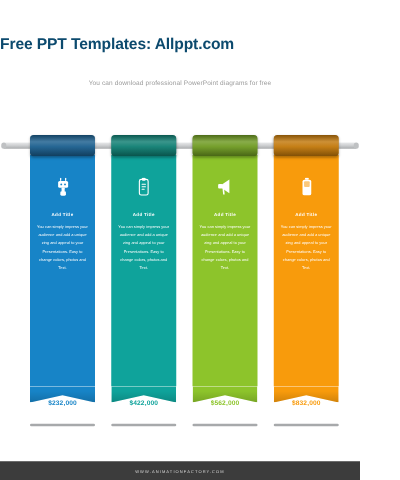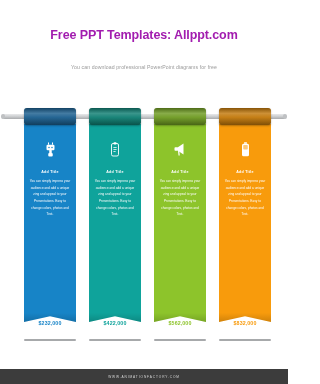--- a/index.html
+++ b/index.html
@@ -23,24 +23,24 @@
     background: #ffffff;
     overflow: hidden;
   }
 
   
   .title {
     position: absolute;
     left: 0;
     top: 28px;
     width: 288px;
-    text-align: center;
+    text-align: left;
     font-size: 12.5px;
     font-weight: bold;
-    color: #a21caf;
+    color: #0c4a6e;
     letter-spacing: -0.1px;
     white-space: nowrap;
   }
   .subtitle {
     position: absolute;
     left: 0;
     top: 64px;
     width: 288px;
     text-align: center;
     font-size: 5.2px;

